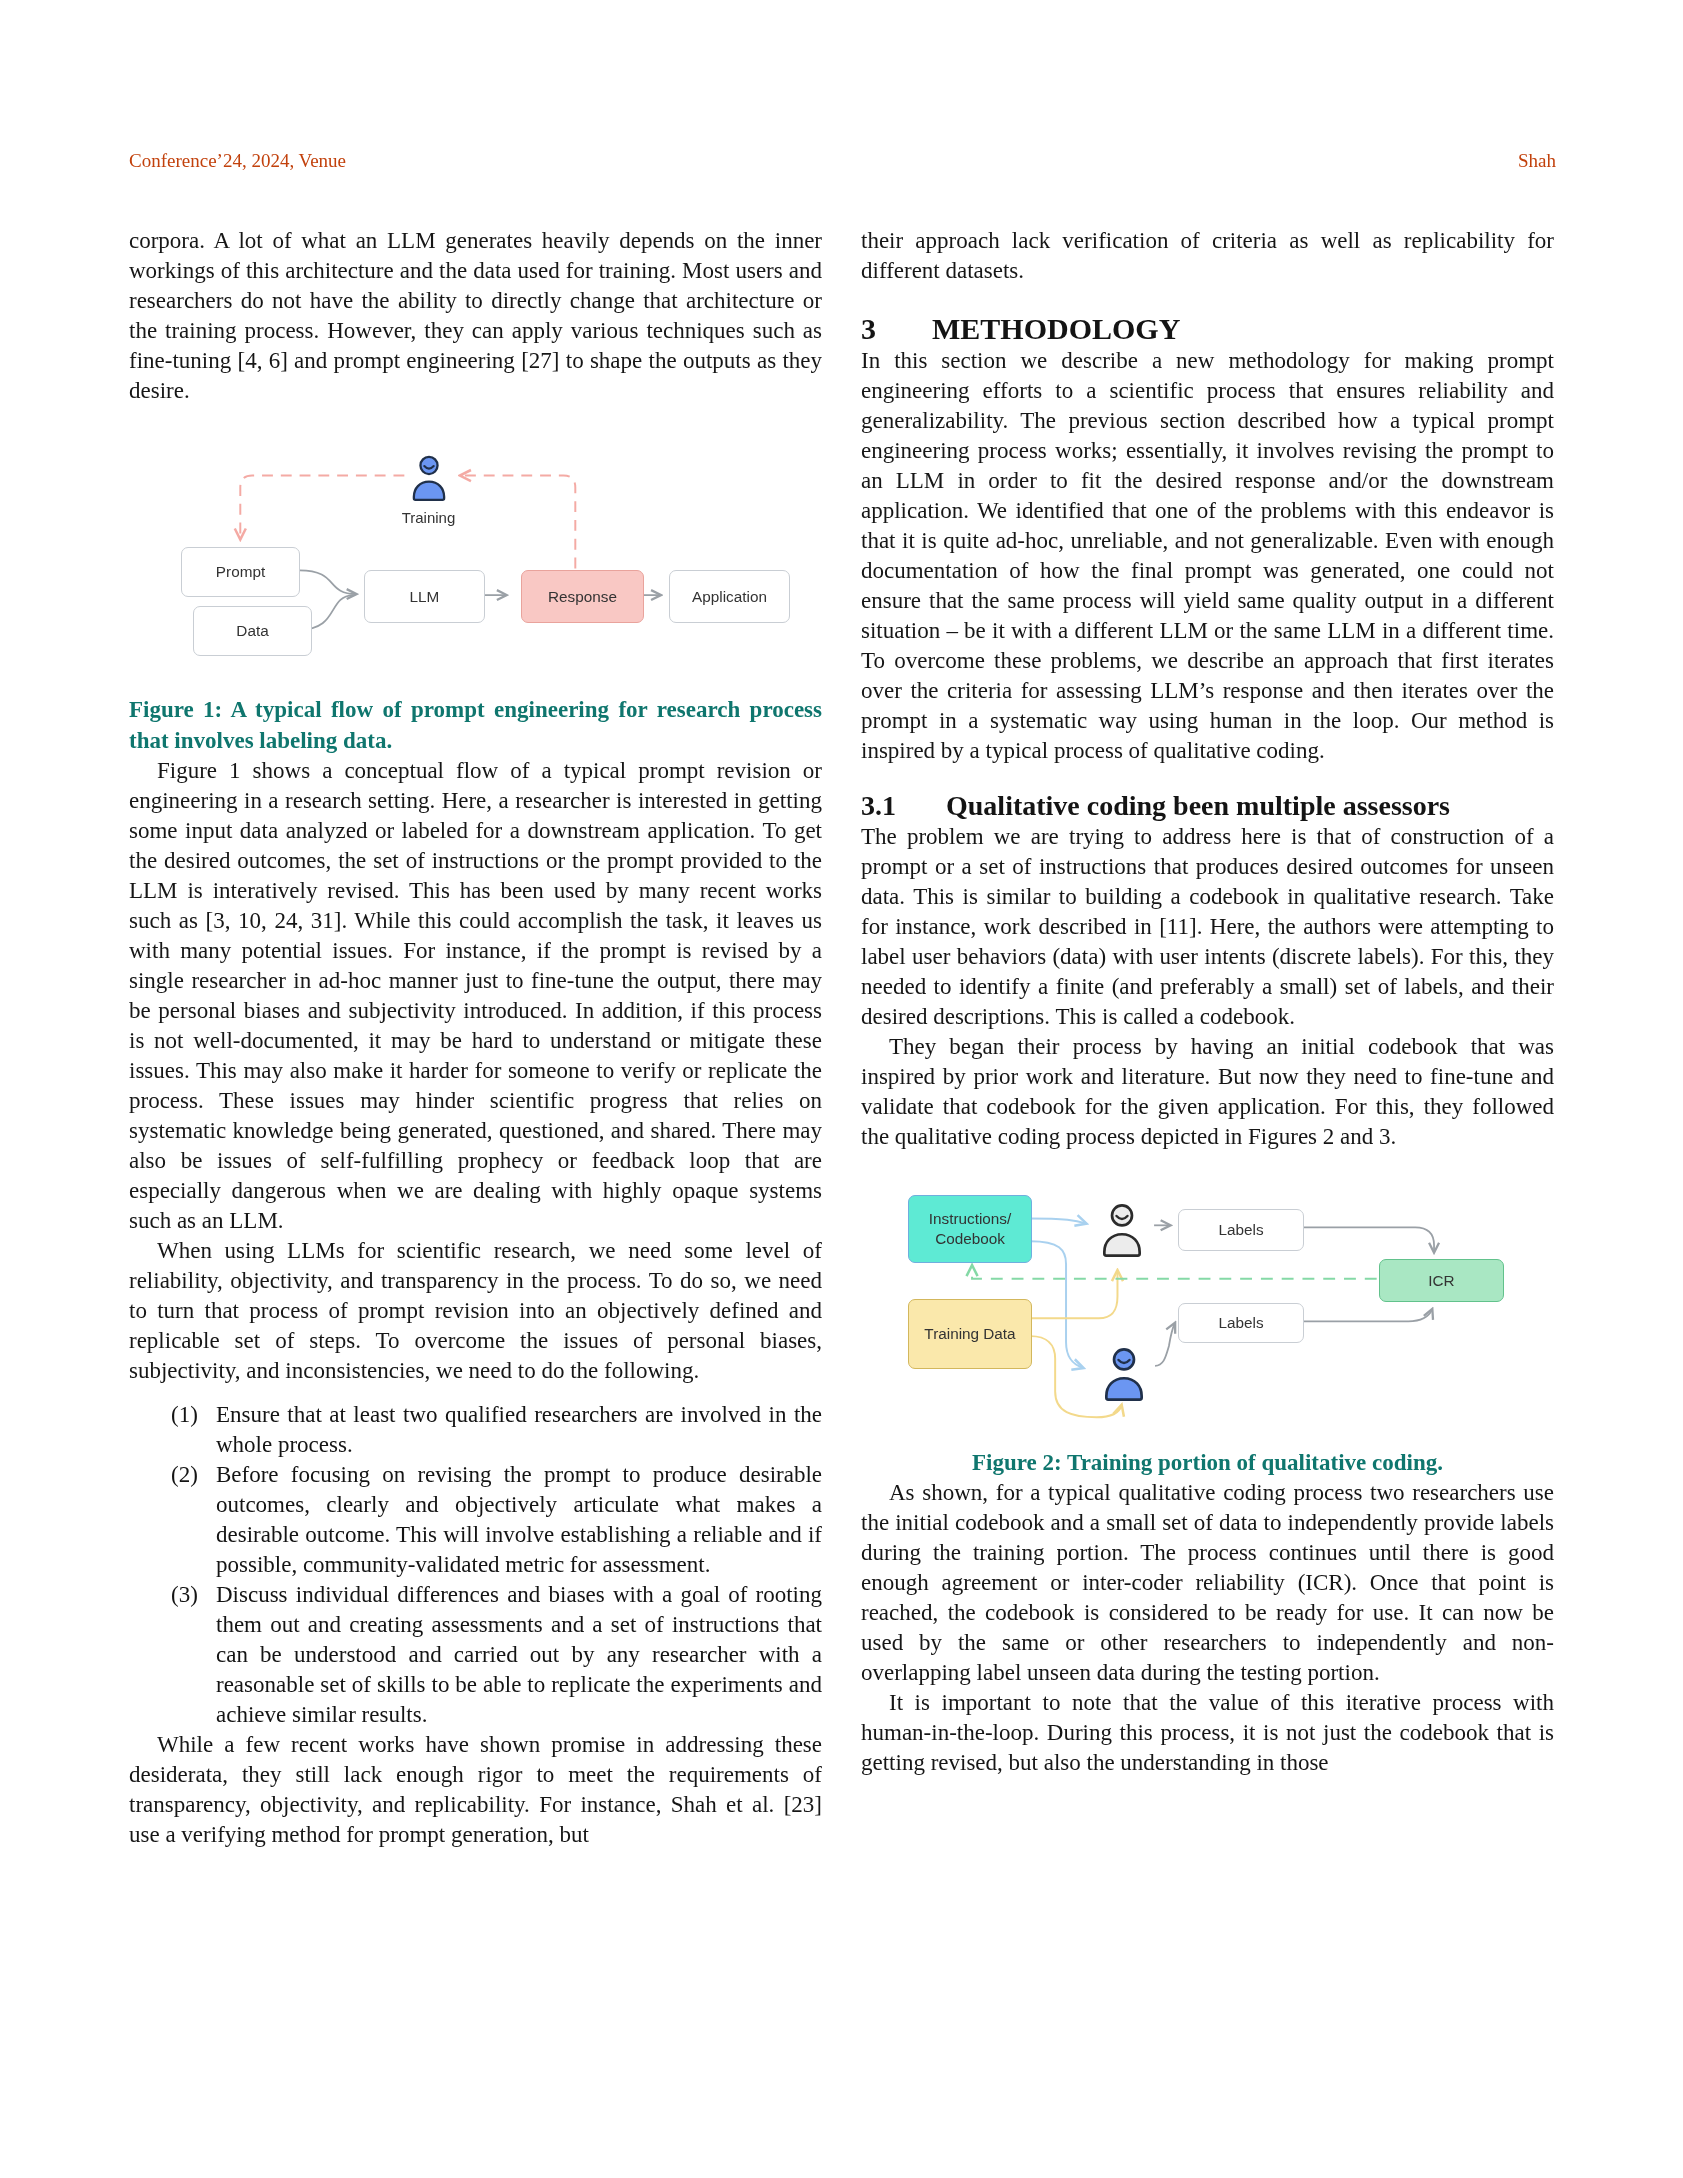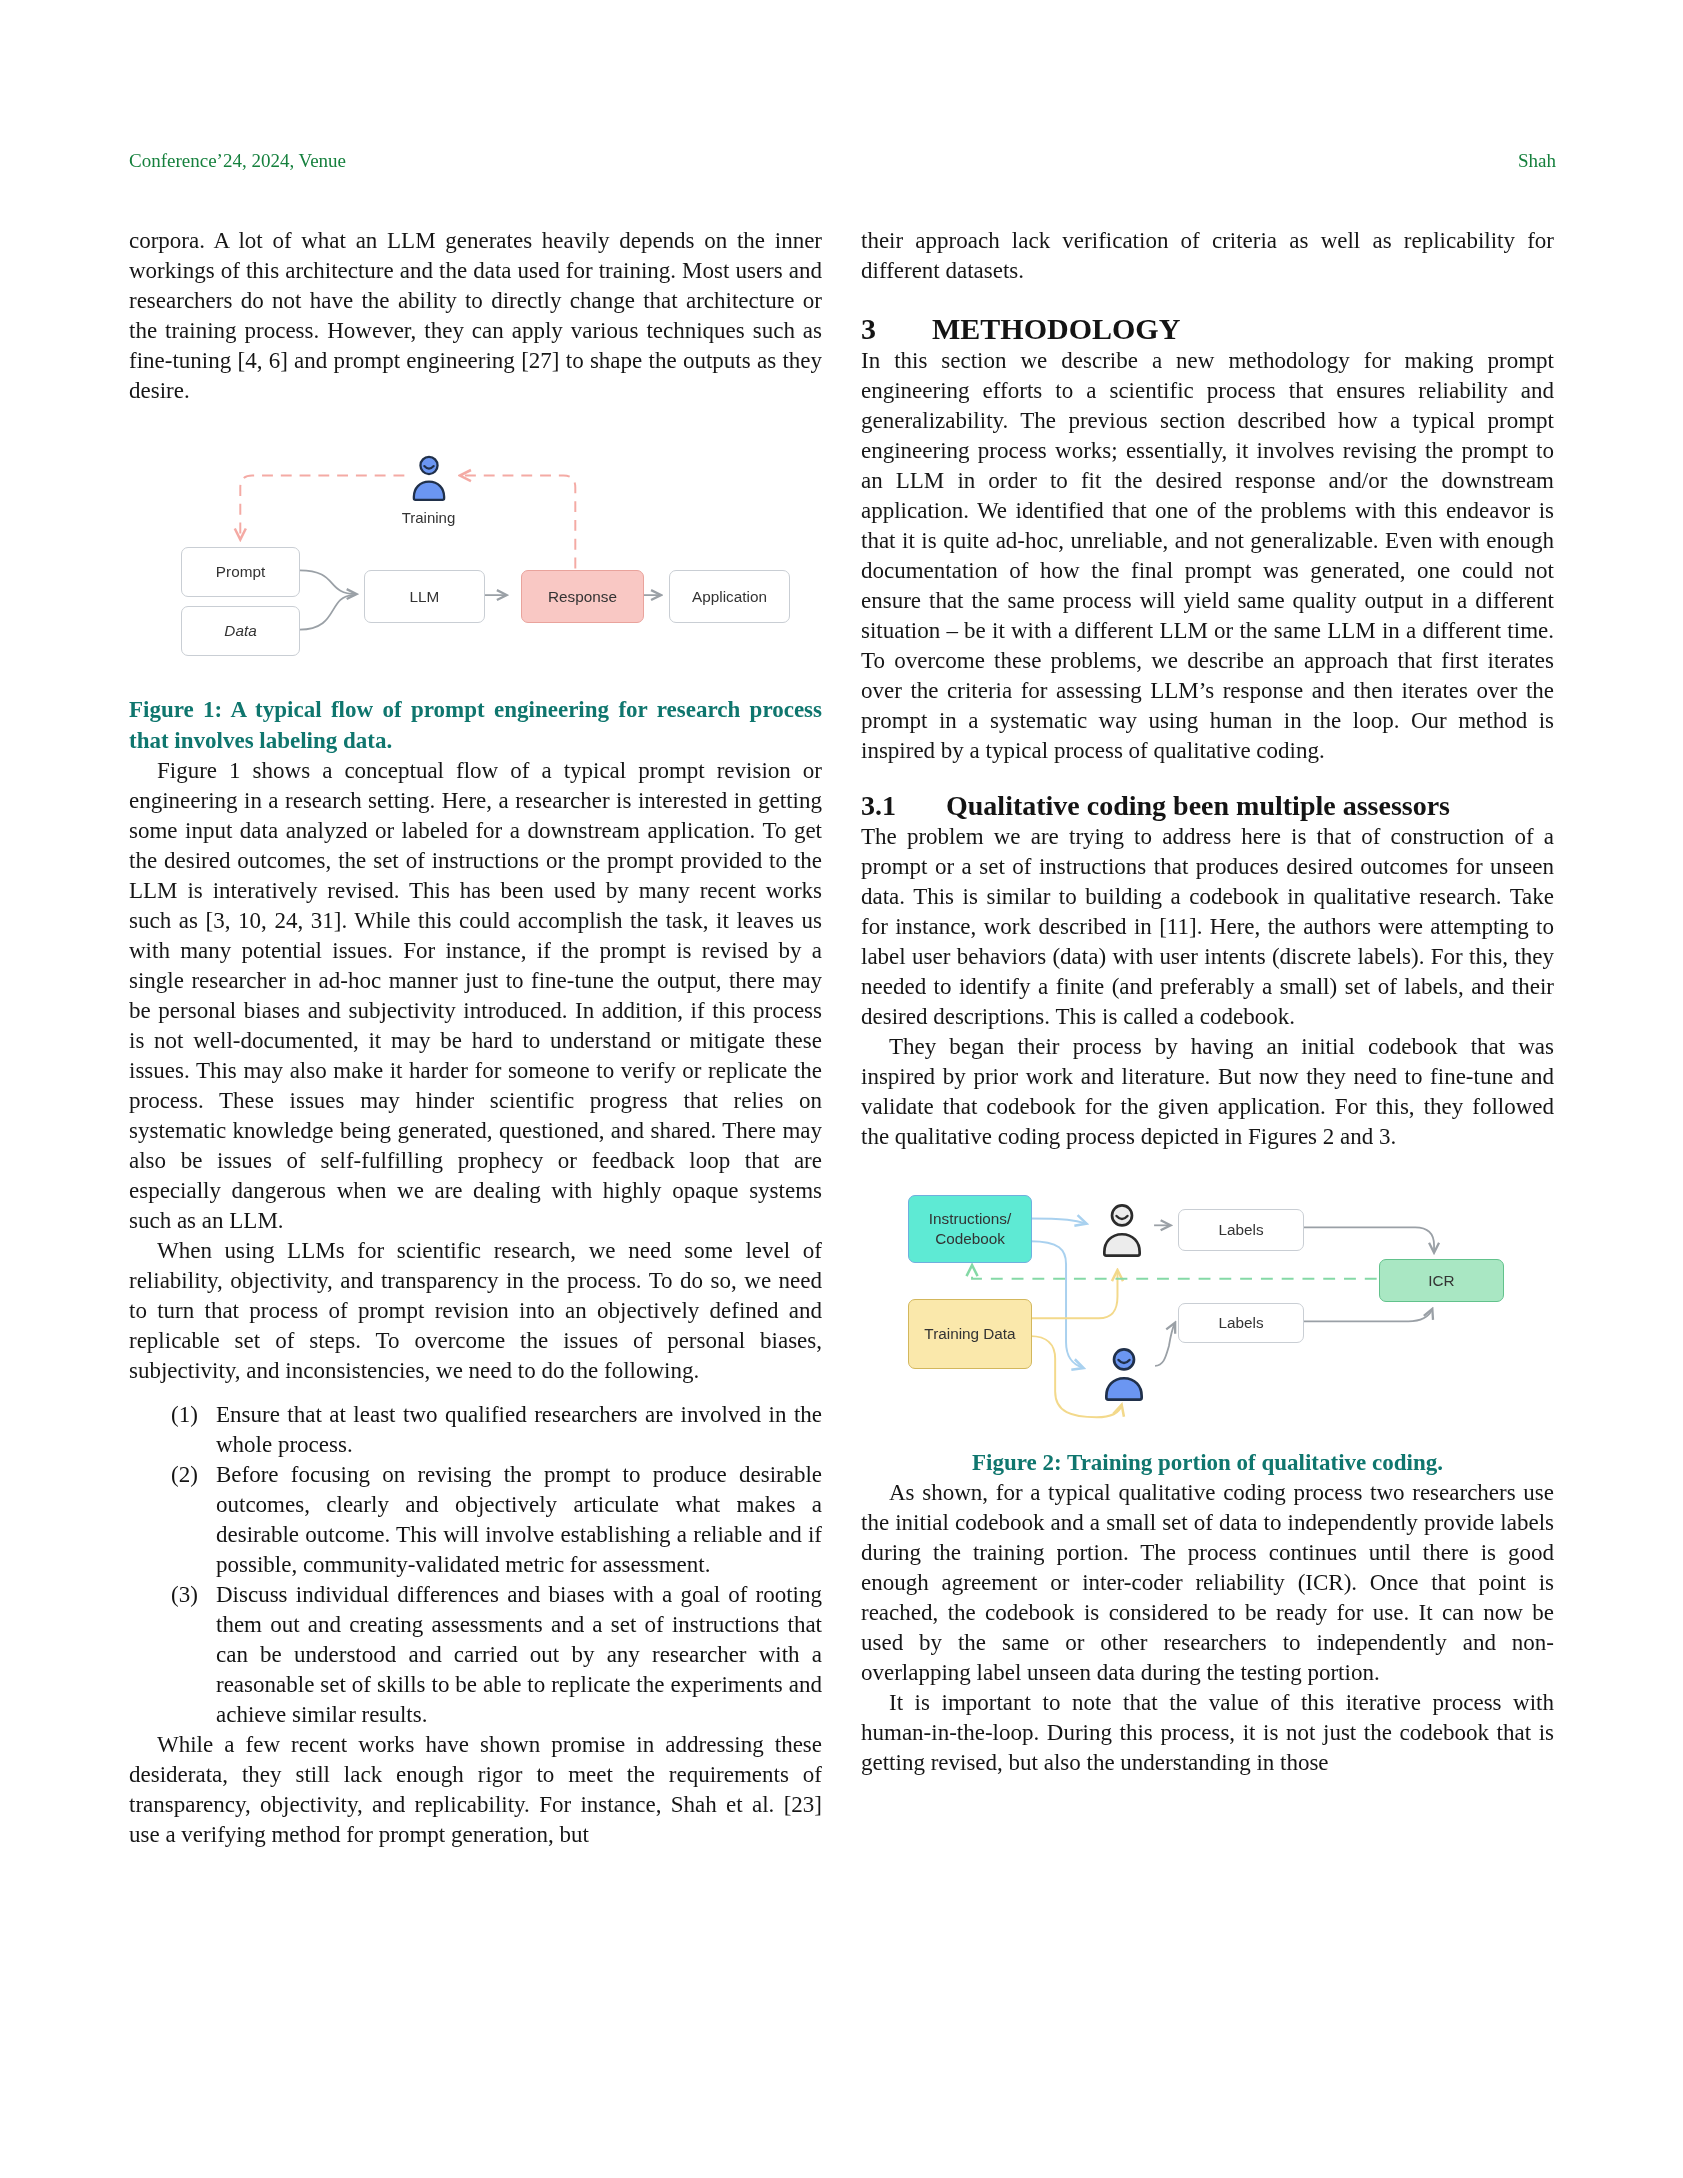--- a/index.html
+++ b/index.html
@@ -1,21 +1,21 @@
 <!DOCTYPE html>
 <html lang="en"><head>
 <meta charset="utf-8">
 <style>
   html,body{margin:0;padding:0;}
   body{
     width:1683px;height:2178px;position:relative;background:#ffffff;
     font-family:"Liberation Serif", serif;color:#141414;
     -webkit-font-smoothing:antialiased;
   }
-  .running-head{position:absolute;top:150px;font-size:19px;color:#15803d;}
+  .running-head{position:absolute;top:150px;font-size:19px;color:#c2410c;}
   .rh-left{left:129px;}
   .rh-right{right:127px;}
   .col{position:absolute;top:226px;width:693px;}
   .col-left{left:129px;}
   .col-right{left:861px;}
   p.body{font-size:23px;line-height:30px;text-align:justify;margin:0;color:#161616;}
   p.indent{text-indent:28px;}
   .h-section{display:flex;align-items:baseline;font-weight:bold;margin:0;}
   .h3{font-size:30px;margin-top:26px;}
   .h3 .h-num{width:71px;flex:none;}
@@ -83,21 +83,21 @@
     <svg class="person" style="left:279px;top:18px;" width="42" height="48" viewBox="0 0 40 46">
       <circle cx="20" cy="11" r="8.2" fill="#6b96f2" stroke="#20304a" stroke-width="2.2"></circle>
       <path d="M15.5,11.5 Q20,16.5 24.5,11.5" fill="none" stroke="#20304a" stroke-width="2" stroke-linecap="round"></path>
       <path d="M20,26.5 C29,26.5 34.5,33 34.5,41 L34.5,42.5 Q34.5,44 33,44 L7,44 Q5.5,44 5.5,42.5 L5.5,41 C5.5,33 11,26.5 20,26.5 Z" fill="#6b96f2" stroke="#20304a" stroke-width="2.2" stroke-linejoin="round"></path>
     </svg>
     <div class="fig-label" style="left:250px;top:73px;width:99px;">Training</div>
 
     <div class="fbox" style="left:52px;top:111px;width:117px;height:48px;">
         <span>Prompt</span>
       </div>
-    <div class="fbox" style="left:52px;top:170px;width:117px;height:48px;font-style:italic;">
+    <div class="fbox" style="left:64px;top:170px;width:117px;height:48px;">
         <span>Data</span>
       </div>
     <div class="fbox" style="left:235px;top:134px;width:119px;height:51px;">
         <span>LLM</span>
       </div>
     <div class="fbox response" style="left:392px;top:134px;width:121px;height:51px;">
         <span>Response</span>
       </div>
     <div class="fbox" style="left:540px;top:134px;width:119px;height:51px;">
         <span>Application</span>

